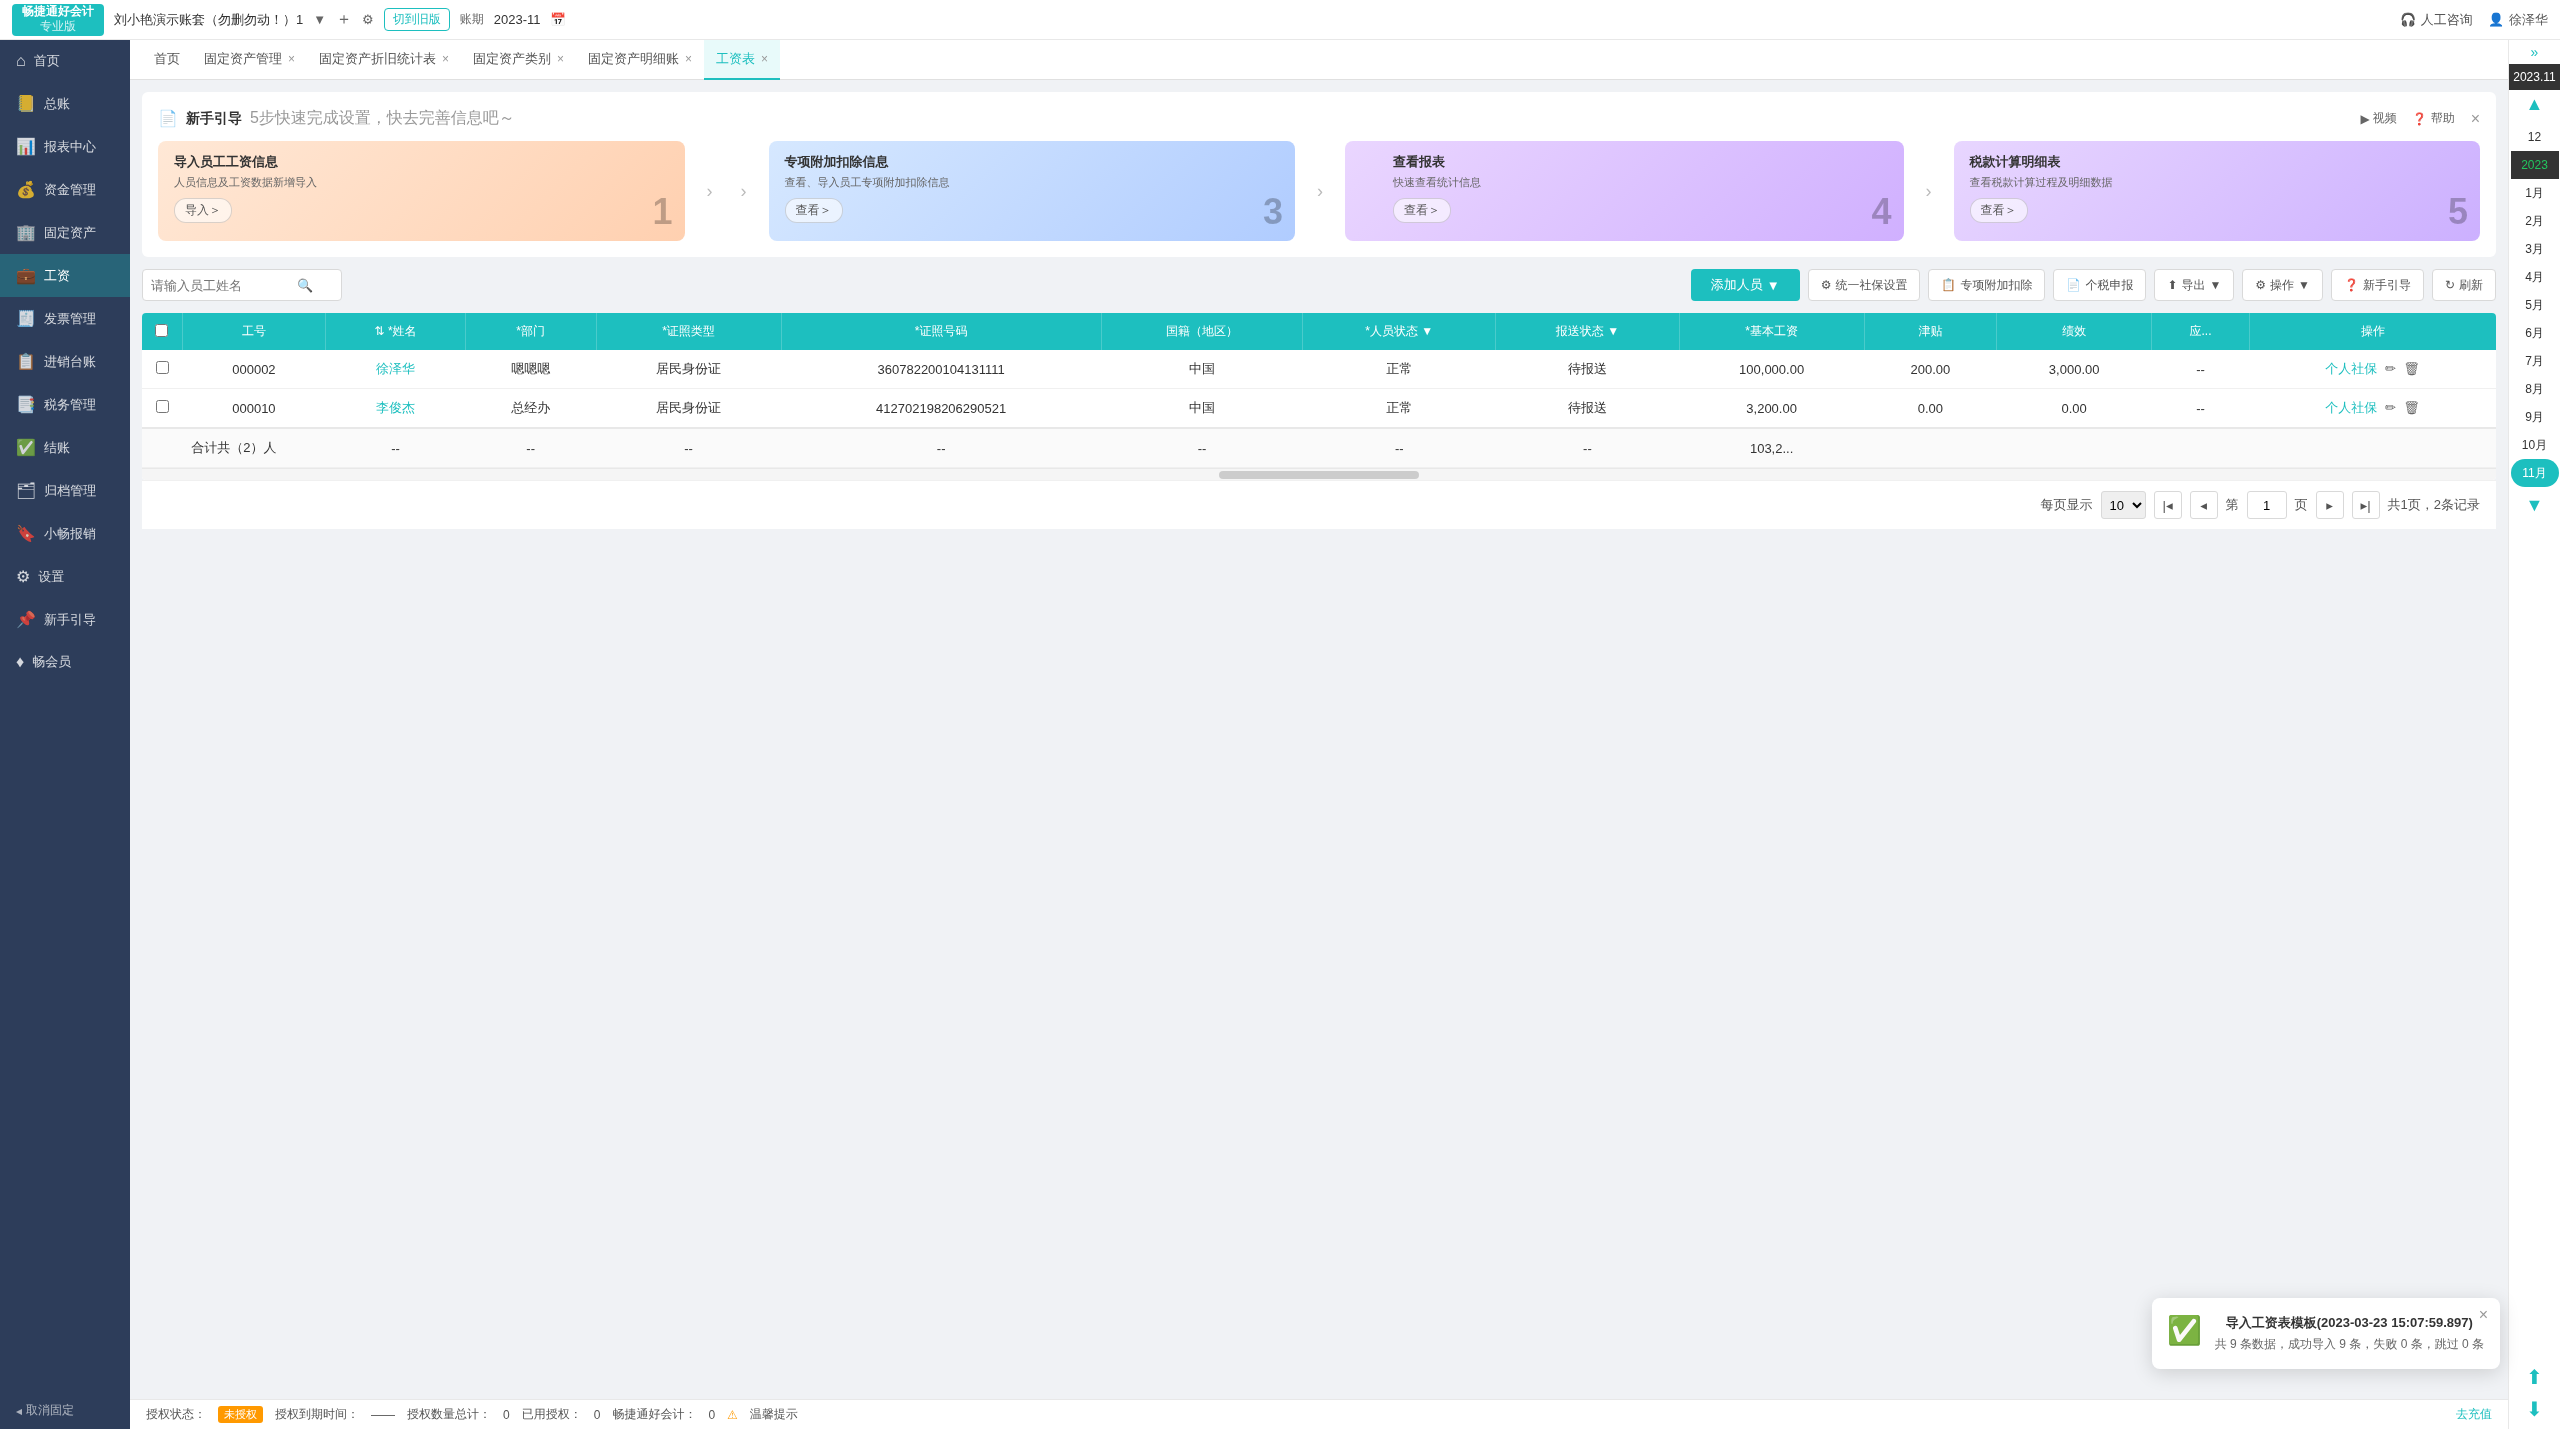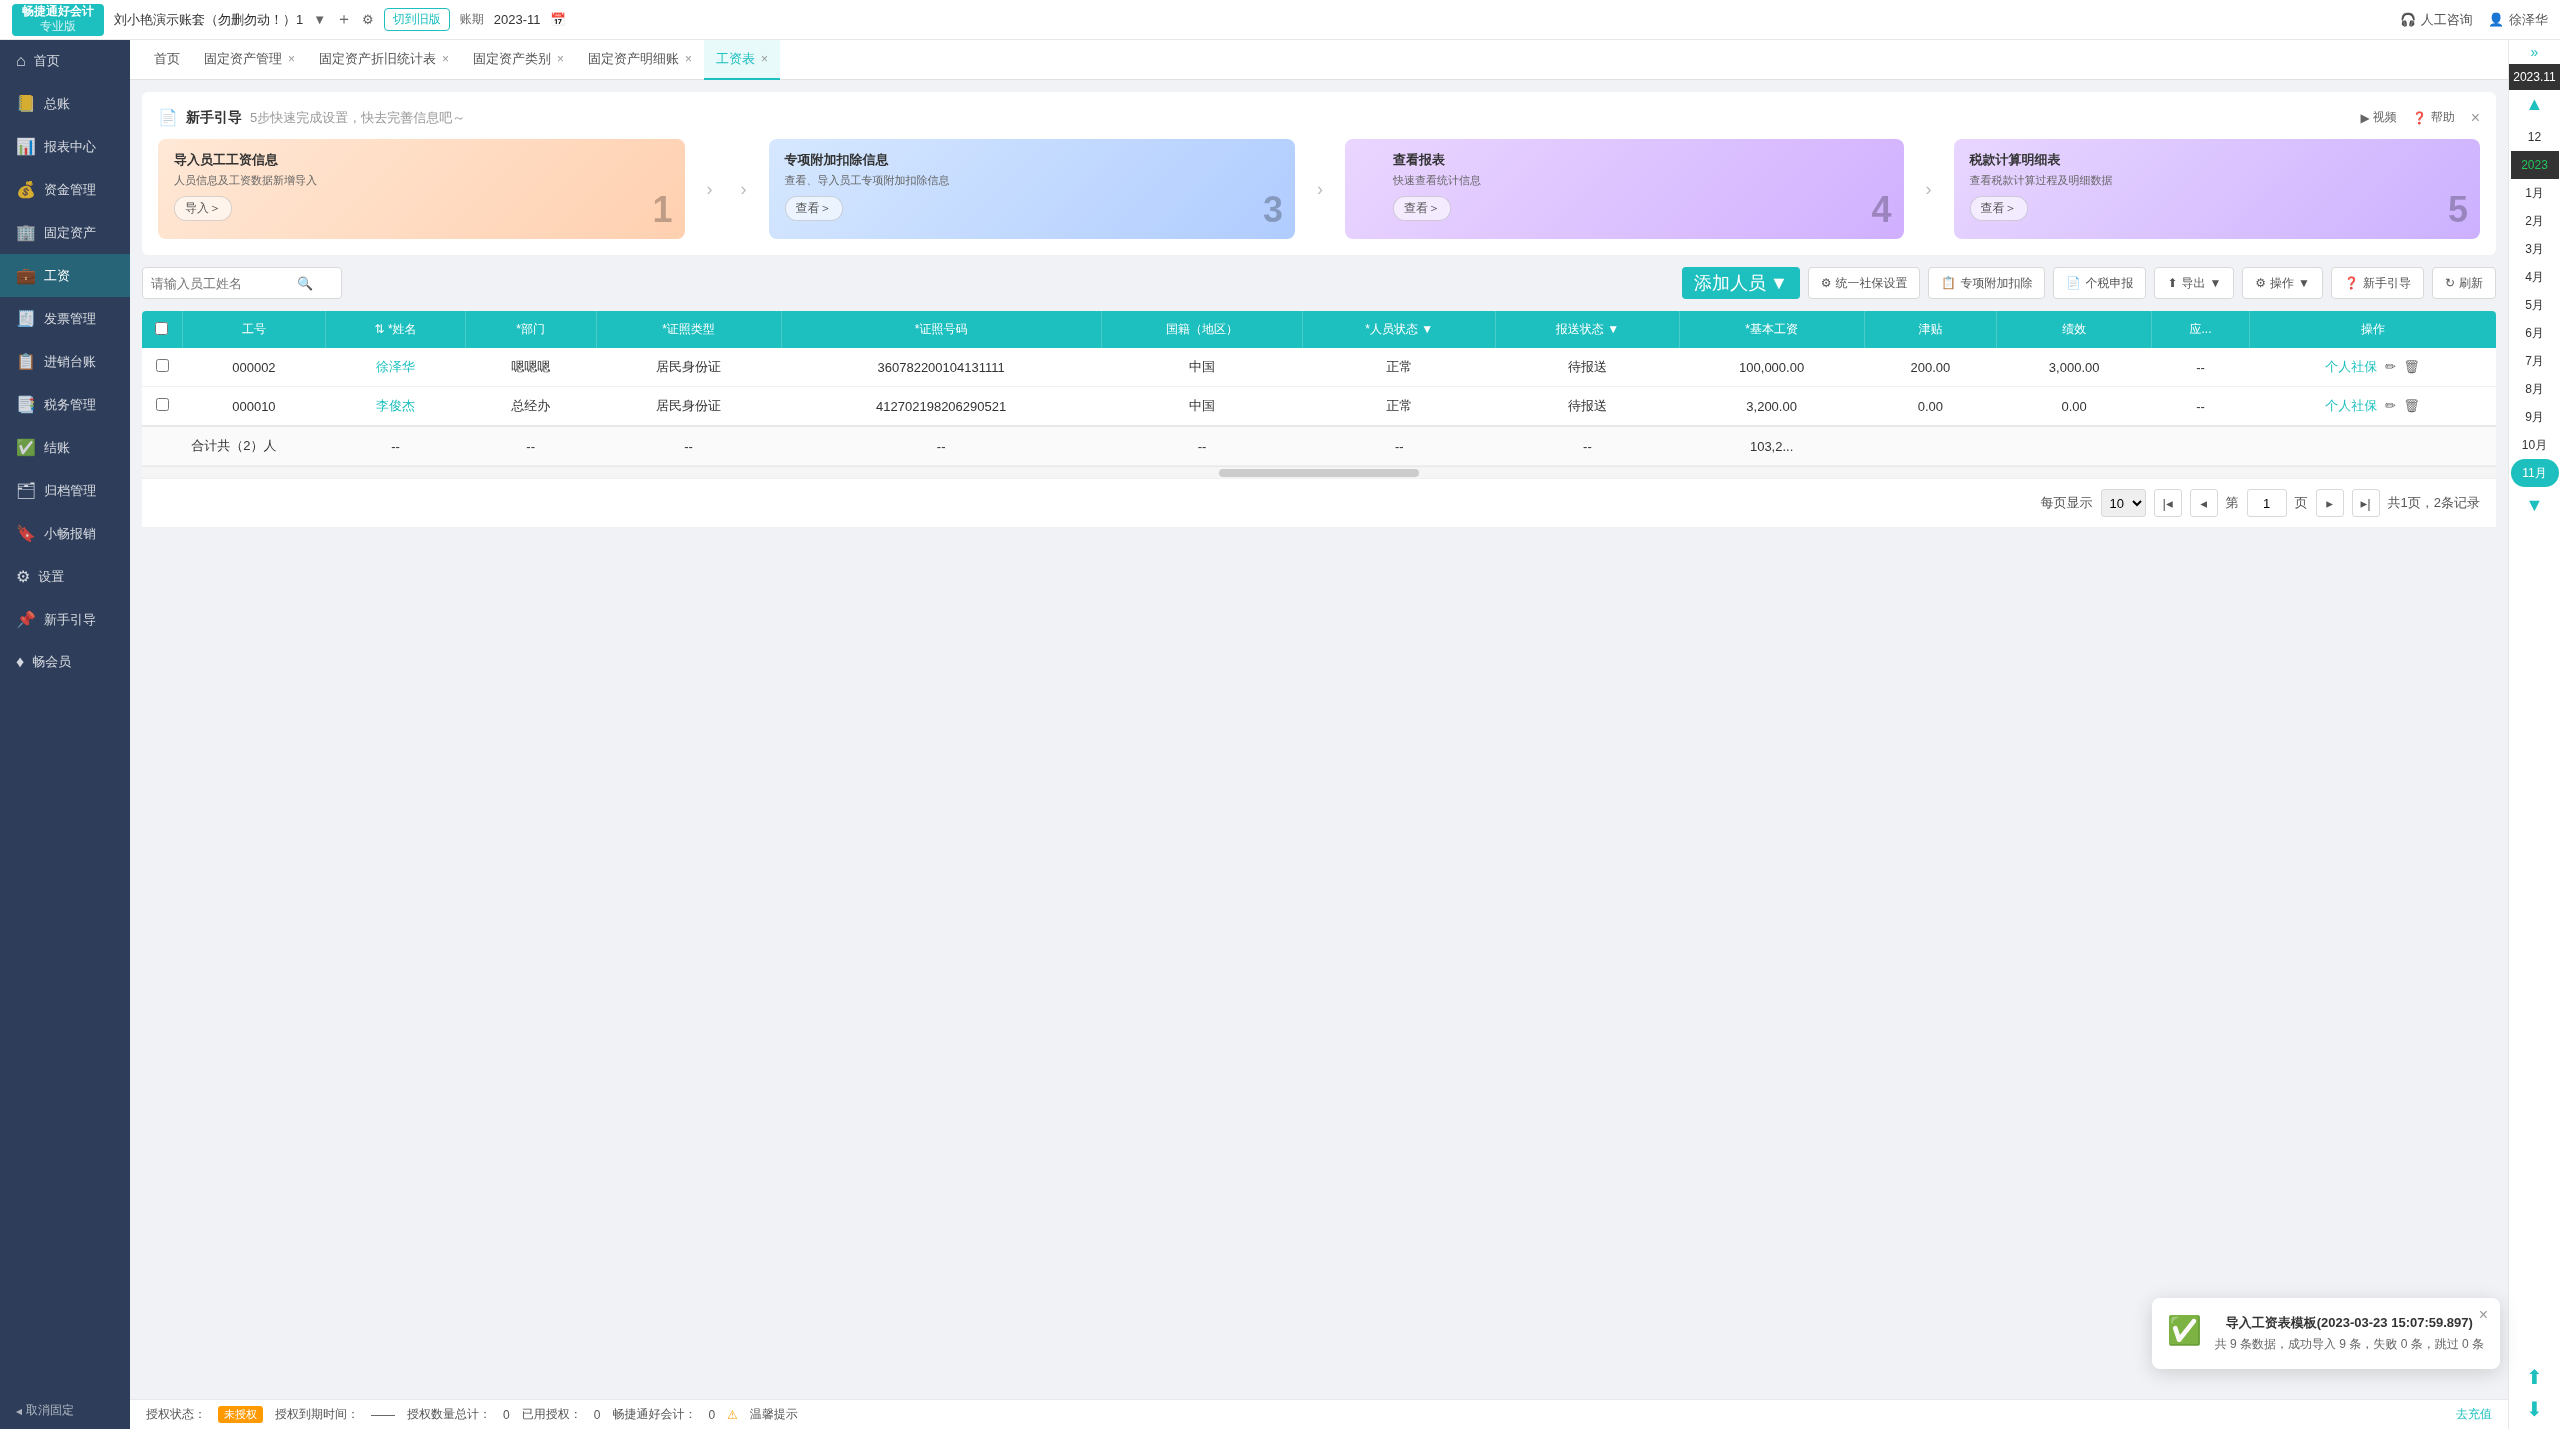--- a/index.html
+++ b/index.html
@@ -46,21 +46,21 @@
     .guide-step-title { font-size: 13px; font-weight: bold; color: #333; margin-bottom: 4px; }
     .guide-step-desc { font-size: 11px; color: #666; margin-bottom: 8px; }
     .guide-step-btn { display: inline-flex; align-items: center; gap: 2px; background: rgba(255,255,255,0.6); border: 1px solid rgba(0,0,0,0.15); border-radius: 12px; padding: 3px 10px; font-size: 12px; color: #555; cursor: pointer; }
     .guide-step-arrow { display: flex; align-items: center; color: #bbb; font-size: 18px; padding: 0 6px; }
 
     
     .toolbar { display: flex; align-items: center; gap: 8px; margin-bottom: 12px; }
     .search-box { display: flex; align-items: center; background: #fff; border: 1px solid #d9d9d9; border-radius: 4px; padding: 0 8px; height: 32px; gap: 6px; min-width: 200px; }
     .search-box input { border: none; outline: none; font-size: 13px; color: #333; background: transparent; width: 140px; }
     .search-icon { color: #999; }
-    .btn-primary { background: #1dbfbf; color: #fff; border: none; border-radius: 4px; padding: 0 12px; height: 32px; cursor: pointer; font-size: 18px; display: flex; align-items: center; gap: 4px; }
+    .btn-primary { background: #1dbfbf; color: #fff; border: none; border-radius: 4px; padding: 0 20px; height: 32px; cursor: pointer; font-size: 13px; display: flex; align-items: center; gap: 4px; }
     .btn-default { background: #fff; color: #555; border: 1px solid #d9d9d9; border-radius: 4px; padding: 0 12px; height: 32px; cursor: pointer; font-size: 12px; display: flex; align-items: center; gap: 4px; }
     .toolbar-actions { margin-left: auto; display: flex; align-items: center; gap: 8px; }
 
     
     .table-wrapper { background: #fff; border-radius: 4px; overflow: auto; }
     table { width: 100%; border-collapse: collapse; font-size: 13px; }
     thead { background: #1dbfbf; }
     thead th { color: #fff; padding: 10px 12px; text-align: center; font-weight: normal; white-space: nowrap; border-right: 1px solid rgba(255,255,255,0.2); font-size: 12px; }
     thead th:last-child { border-right: none; }
     tbody tr { border-bottom: 1px solid #f0f0f0; }
@@ -232,21 +232,21 @@
         <span class="tab-close">×</span>
       </div>
     </div>
 
     <div class="page-content">
 
       <div class="guide-row">
         <div class="guide-header">
           <span style="color:#1dbfbf;font-size:16px;">📄</span>
           <span style="font-size:14px;font-weight:bold;color:#333;">新手引导</span>
-          <span style="font-size:13px;color:#999;">5步快速完成设置，快去完善信息吧～</span>
+          <span style="font-size:16px;color:#999;">5步快速完成设置，快去完善信息吧～</span>
           <div style="margin-left:auto;display:flex;align-items:center;gap:16px;">
             <span style="font-size:12px;color:#666;cursor:pointer;display:flex;align-items:center;gap:3px;">
               <span>▶</span>
               <span>视频</span>
             </span>
             <span style="font-size:12px;color:#666;cursor:pointer;display:flex;align-items:center;gap:3px;">
               <span>❓</span>
               <span>帮助</span>
             </span>
             <span style="font-size:16px;color:#999;cursor:pointer;">×</span>

